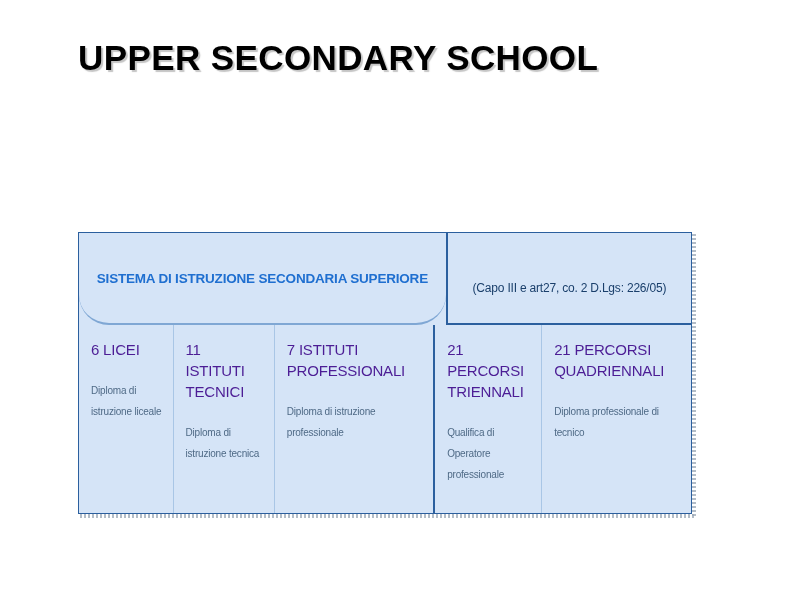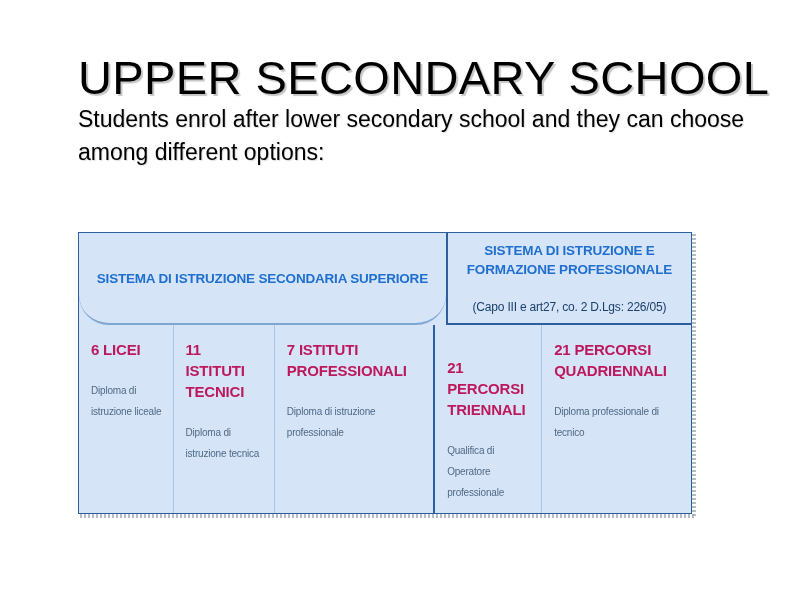--- a/index.html
+++ b/index.html
@@ -18,24 +18,24 @@
     position: relative;
     width: 794px;
     height: 595px;
     box-sizing: border-box;
   }
 
   
   .slide-title {
     position: absolute;
     left: 78px;
-    top: 57px;
-    font-size: 47px;
+    top: 37px;
+    font-size: 35px;
     line-height: 42px;
-    font-weight: normal;
+    font-weight: bold;
     letter-spacing: 0.4px;
     color: #000000;
     text-shadow: 2px 2px 1px rgba(150,150,150,0.55);
     white-space: nowrap;
   }
 
   .slide-subtitle {
     position: absolute;
     left: 78px;
     top: 103px;
@@ -151,57 +151,55 @@
     display: flex;
     flex-direction: column;
   }
 
   .col.div-light { border-left: 1.5px solid #a9c6e6; }
   .col.div-major { border-left: 2.5px solid #2b5f9e; }
 
   .c1 { width: 97px; }
   .c2 { width: 105px; }
   .c3 { width: 166px; }
-  .c4 { width: 112px; justify-content: flex-end; }
+  .c4 { width: 112px; }
   .c5 { width: 156px; }
 
   .col-title {
-    color: #be185d;
-    font-weight: bold;
+    color: #4c1d95;
+    font-weight: normal;
     font-size: 15px;
     line-height: 21px;
     letter-spacing: -0.2px;
   }
 
   .col-desc {
     color: #4f6a86;
     font-size: 10px;
     line-height: 21px;
     margin-top: 20px;
     letter-spacing: -0.2px;
   }
 </style>
 </head>
 <body>
 
 <div class="slide">
 
   <div class="slide-title">UPPER SECONDARY SCHOOL</div>
 
-  <div class="slide-subtitle">Students enrol after lower secondary school and they can choose among different options:</div>
 
   <div class="table-wrap">
     <div class="edu-table">
 
       <div class="header-row">
         <div class="header-cell left">
           <div class="hdr-title">SISTEMA DI ISTRUZIONE SECONDARIA SUPERIORE</div>
         </div>
         <div class="header-cell right">
-          <div class="hdr-title">SISTEMA DI ISTRUZIONE E FORMAZIONE PROFESSIONALE</div>
           <div class="hdr-note">(Capo III e art27, co. 2 D.Lgs: 226/05)</div>
         </div>
       </div>
 
       <div class="body-row">
 
         <div class="col c1">
           <div class="col-title">6 LICEI</div>
           <div class="col-desc">Diploma di istruzione liceale</div>
         </div>

